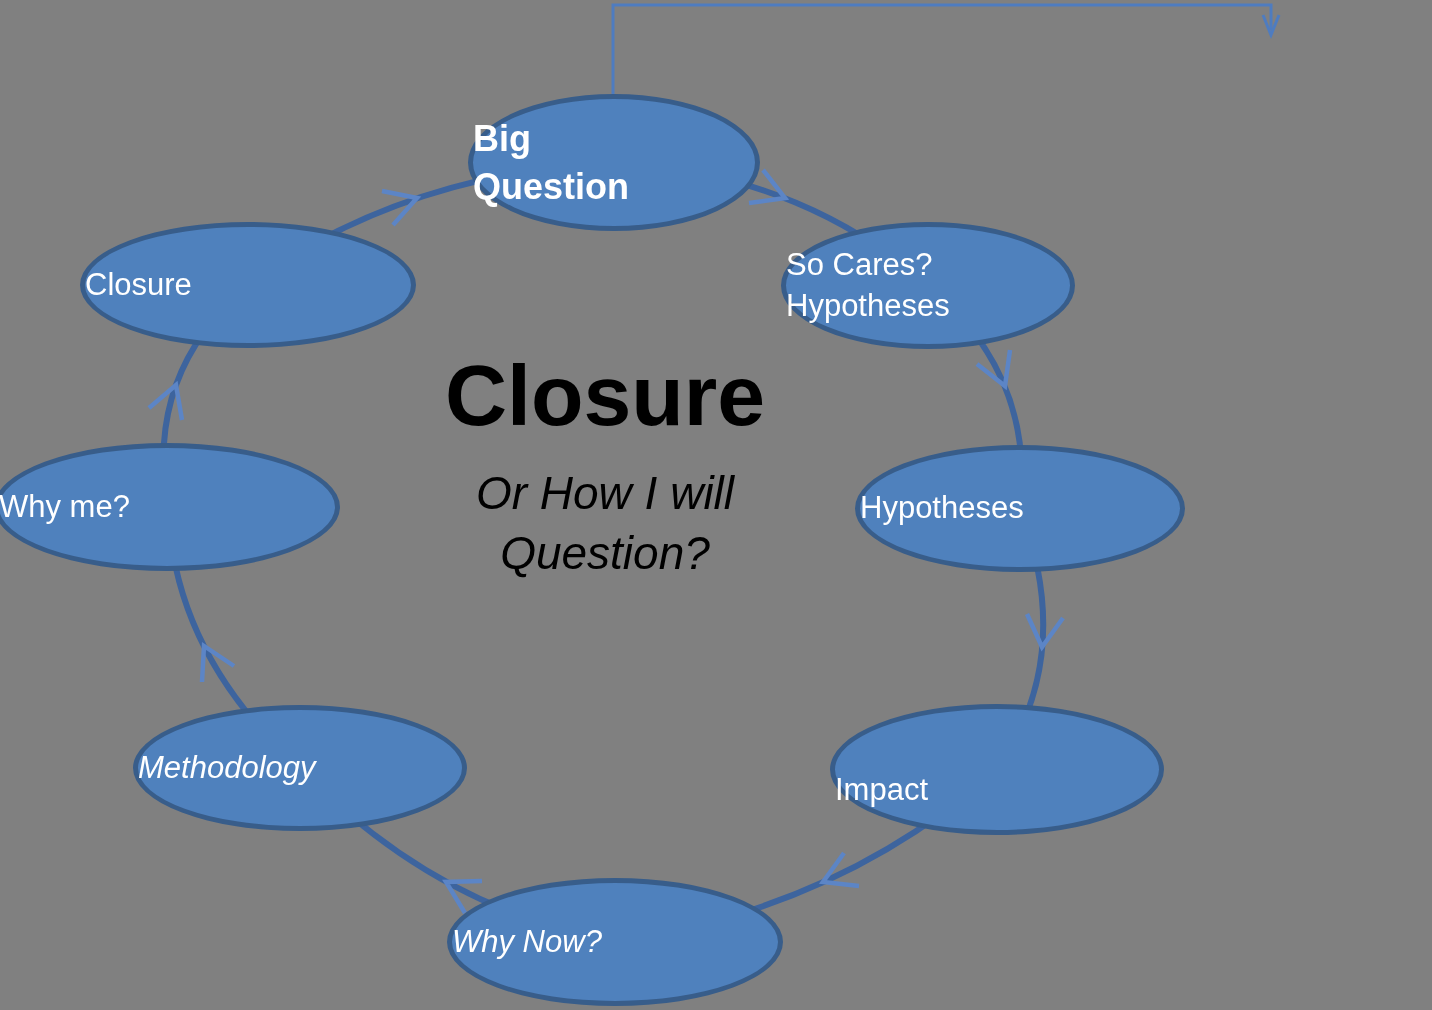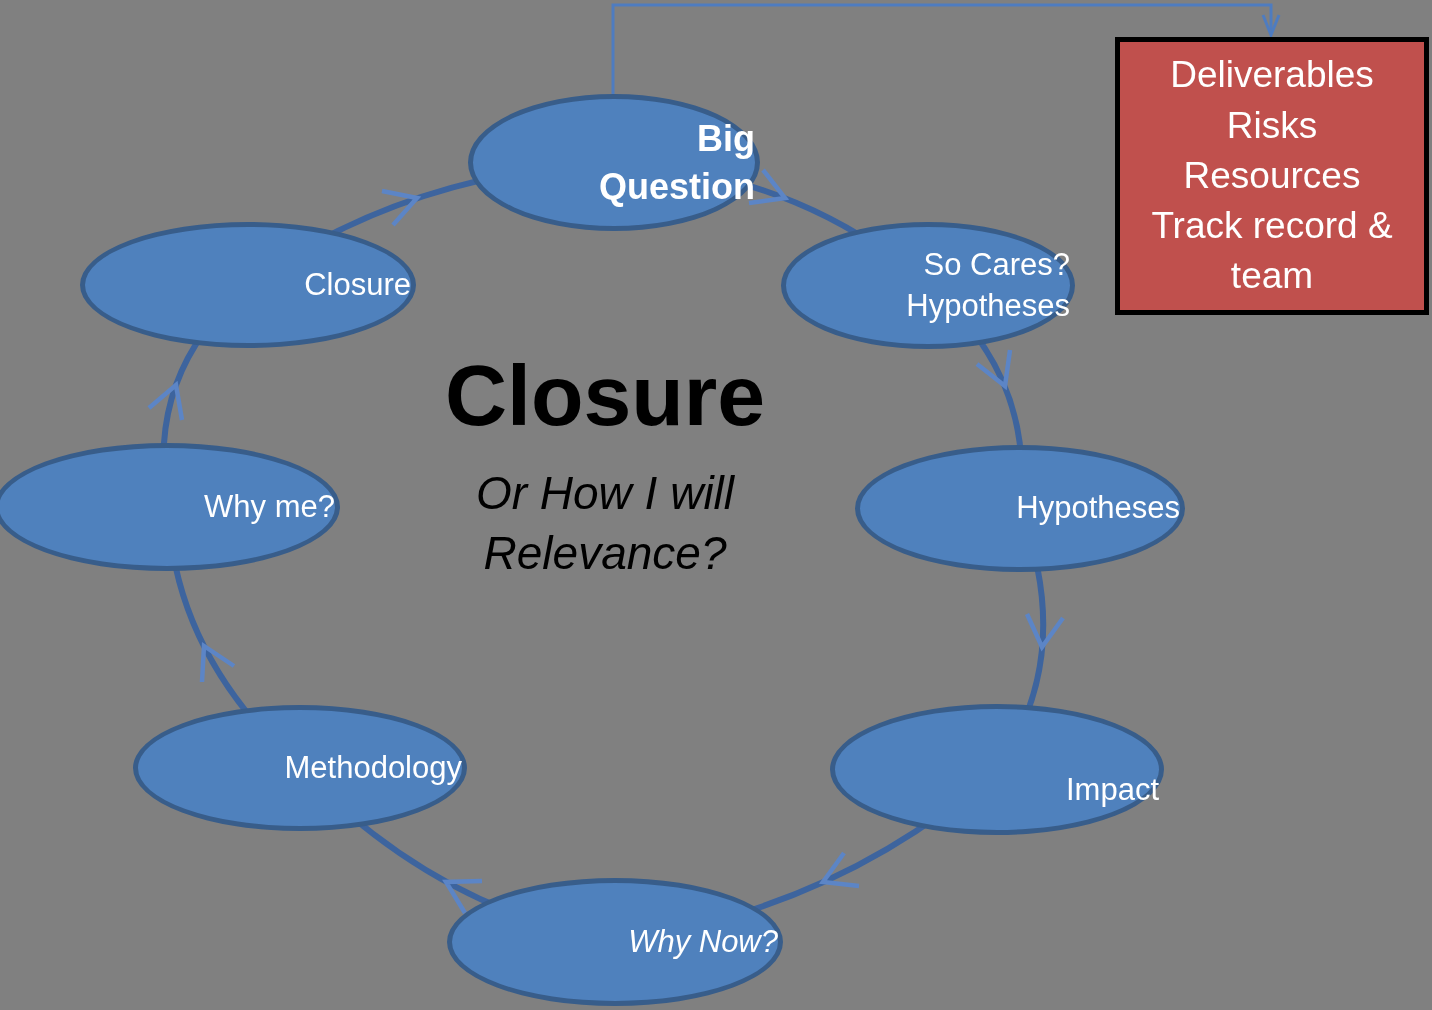--- a/index.html
+++ b/index.html
@@ -45,32 +45,32 @@
     stroke-width: 3;
   }
   .node {
     position: absolute;
     background: var(--node-fill);
     border: 5px solid var(--node-border);
     border-radius: 50%;
     display: flex;
     align-items: center;
     justify-content: center;
-    text-align: right;
+    text-align: left;
     color: var(--node-text);
     font-size: 31px;
     line-height: 1.32;
   }
   .node .node-label { width: 100%; }
   .n1 { left: 468px; top: 94px;  width: 292px; height: 137px; font-size: 36px; font-weight: bold; }
   .n2 { left: 781px; top: 222px; width: 294px; height: 127px; }
   .n3 { left: 855px; top: 445px; width: 330px; height: 127px; }
   .n4 { left: 830px; top: 704px; width: 334px; height: 131px; }
   .n5 { left: 447px; top: 878px; width: 336px; height: 128px; font-style: italic; }
-  .n6 { left: 133px; top: 705px; width: 334px; height: 126px; }
+  .n6 { left: 133px; top: 705px; width: 334px; height: 126px; font-style: italic; }
   .n7 { left: -6px;  top: 443px; width: 346px; height: 128px; }
   .n8 { left: 80px;  top: 222px; width: 336px; height: 126px; }
   #center-text {
     position: absolute;
     left: 325px; top: 352px;
     width: 560px;
     text-align: center;
     color: var(--center-text);
   }
   #center-title {
@@ -177,24 +177,18 @@
   <div class="node n8">
     <div class="node-label">
       <span>Closure</span>
     </div>
   </div>
 
   <div id="center-text">
     <div id="center-title">Closure</div>
     <div id="center-subtitle">
       <div>Or How I will</div>
-      <div>Relevance?</div>
+      <div>Question?</div>
     </div>
   </div>
 
-  <div id="callout">
-    <div>Deliverables</div>
-    <div>Risks</div>
-    <div>Resources</div>
-    <div>Track record &amp; team</div>
-  </div>
 
 </div>
 
 </body></html>

